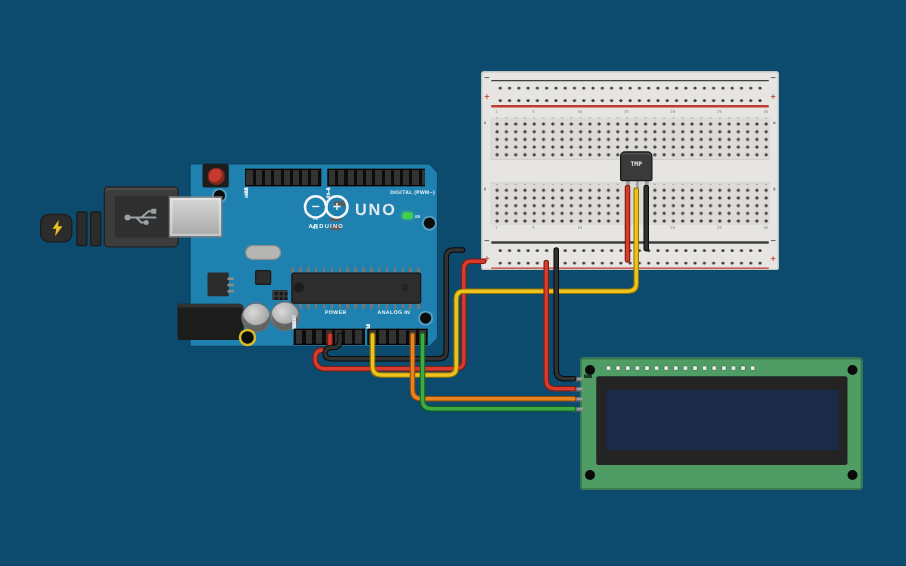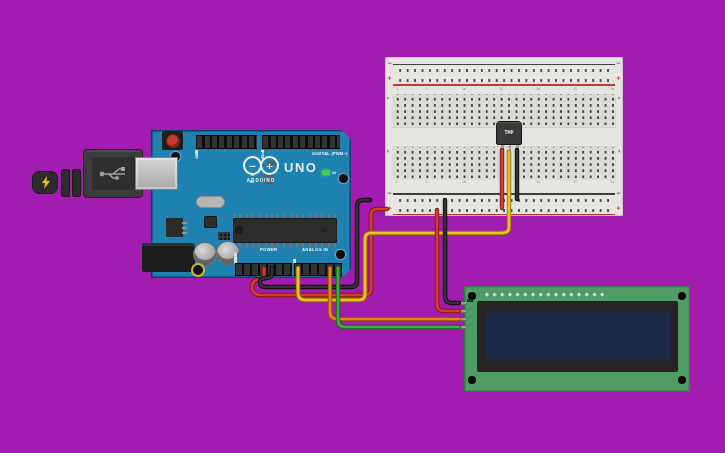--- a/index.html
+++ b/index.html
@@ -1,16 +1,16 @@
 <!DOCTYPE html>
 <html><head>
 <meta charset="utf-8">
 <style>
   html,body{margin:0;padding:0;background:#000;}
-  #canvas{position:relative;width:725px;height:453px;background:#a21caf;overflow:hidden;
+  #canvas{position:relative;width:725px;height:453px;background:#0c4a6e;overflow:hidden;
           font-family:"Liberation Sans",sans-serif;}
   #canvas *{position:absolute;box-sizing:border-box;}
 
   
   .arduino{left:151px;top:130px;width:200px;height:148px;}
   .pcb{left:0;top:0;width:200px;height:148px;background:#1f81b0;
        clip-path:polygon(0 0,191px 0,200px 10px,200px 139px,191px 148px,0 148px);
        box-shadow:inset 0 0 0 1.5px rgba(10,60,90,.9);}
   .pinstrip{background:#131313;box-shadow:inset 0 1px 0 #000, inset 0 -1px 0 #000;
        background-image:repeating-linear-gradient(90deg,#0c0c0c 0 1.2px,#333 1.2px 6.2px,#0c0c0c 6.2px 7.4px);}

